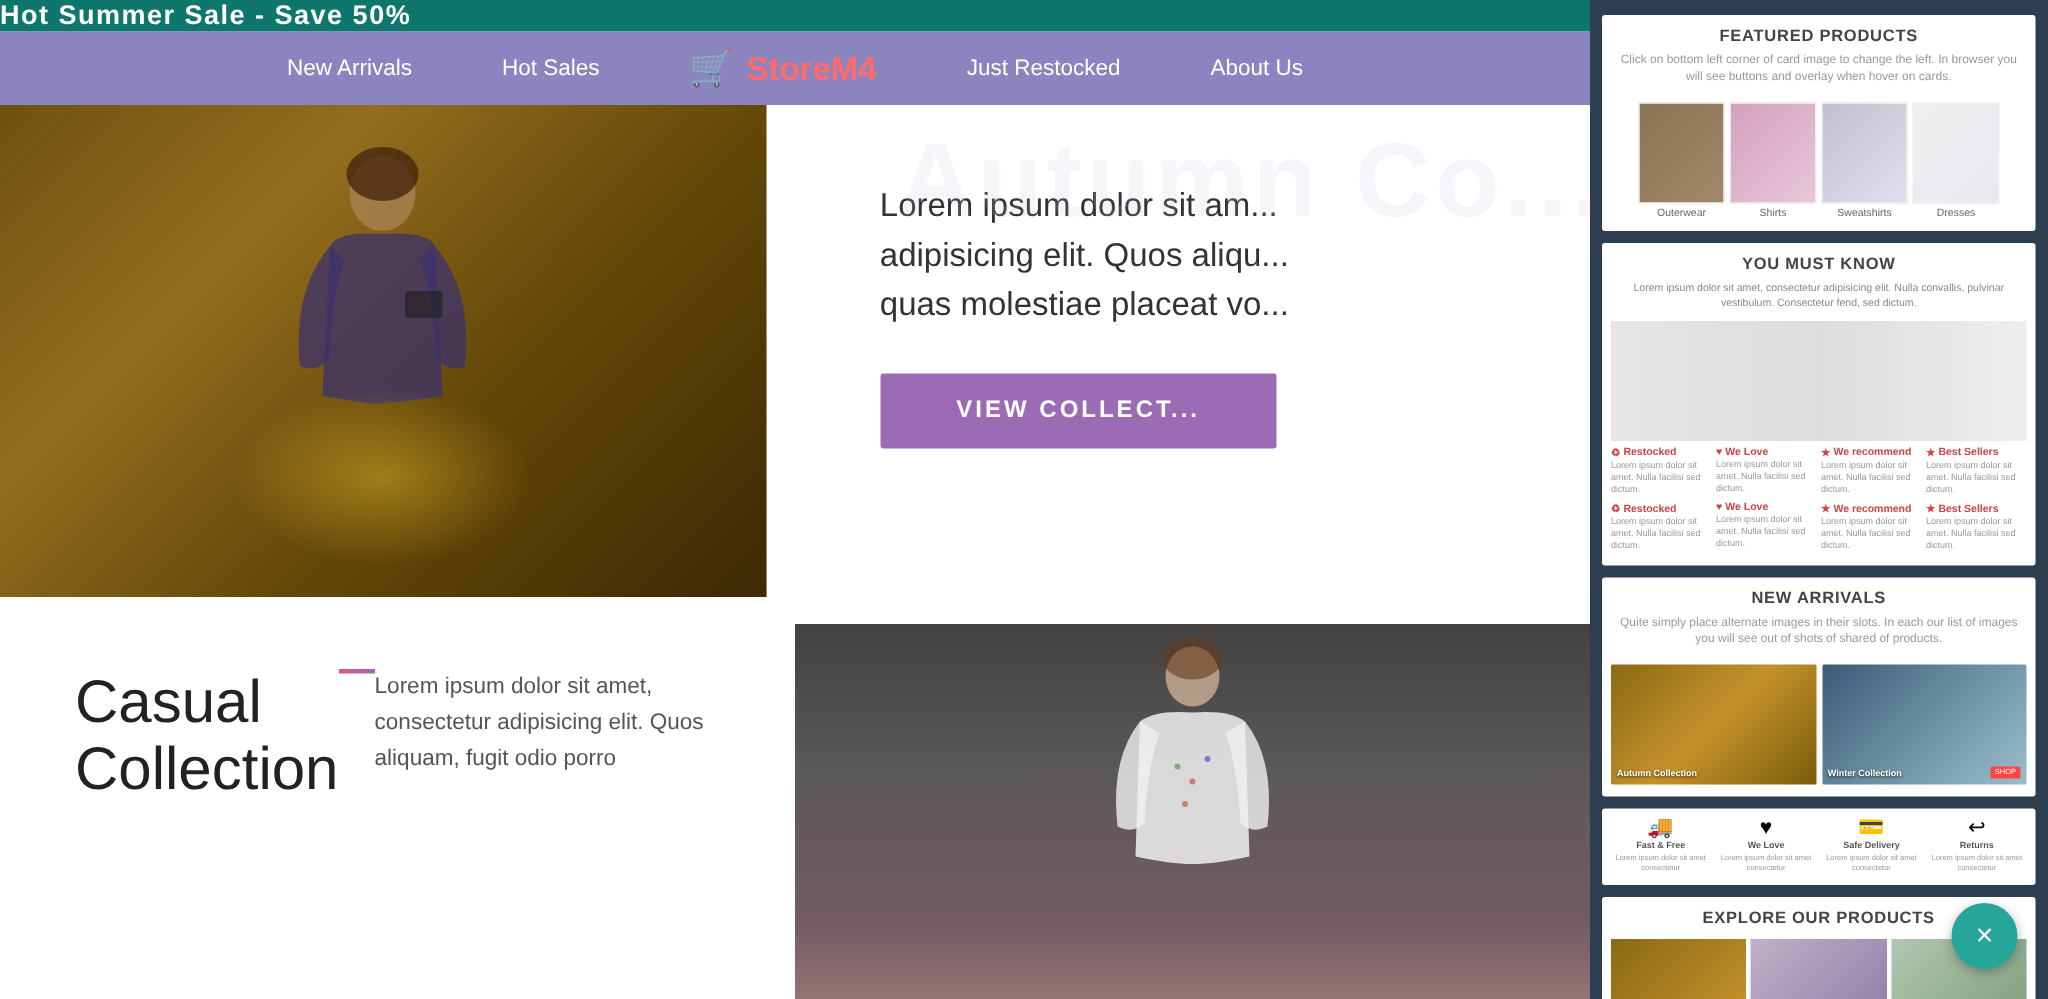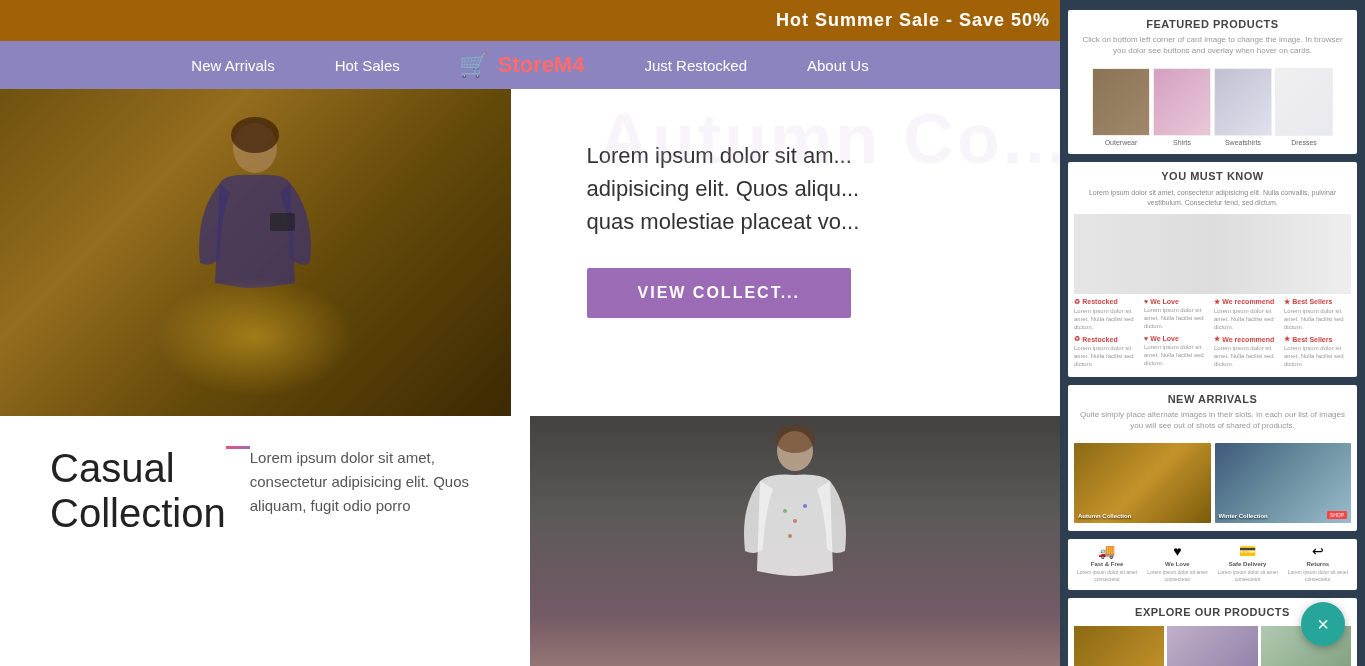--- a/index.html
+++ b/index.html
@@ -9,24 +9,23 @@
     .main-area {
       width: 1060px;
       height: 666px;
       position: relative;
       flex-shrink: 0;
       overflow: hidden;
     }
 
     
     .sale-banner {
-      background: #a16207;
+      background: #0f766e;
       color: white;
-      text-align: right;
-      padding: 10px;
+      text-align: left;
       font-size: 18px;
       font-weight: bold;
       letter-spacing: 1px;
       position: relative;
       z-index: 10;
     }
 
     
     .navbar {
       background: rgba(120, 110, 180, 0.85);
@@ -470,21 +469,21 @@
         </div>
       </div>
     </div>
   </div>
 </div>
 
 <div class="right-panel">
 
   <div class="panel-section">
     <div class="panel-section-title">FEATURED PRODUCTS</div>
-    <div class="panel-section-subtitle">Click on bottom left corner of card image to change the image. In browser you dolor see buttons and overlay when hover on cards.</div>
+    <div class="panel-section-subtitle">Click on bottom left corner of card image to change the left. In browser you will see buttons and overlay when hover on cards.</div>
     <div class="featured-products-grid">
       <div class="featured-product-thumb">
         <div class="featured-product-img fp-outwear"></div>
         <div class="featured-product-label">Outerwear</div>
       </div>
       <div class="featured-product-thumb">
         <div class="featured-product-img fp-shirts"></div>
         <div class="featured-product-label">Shirts</div>
       </div>
       <div class="featured-product-thumb">

